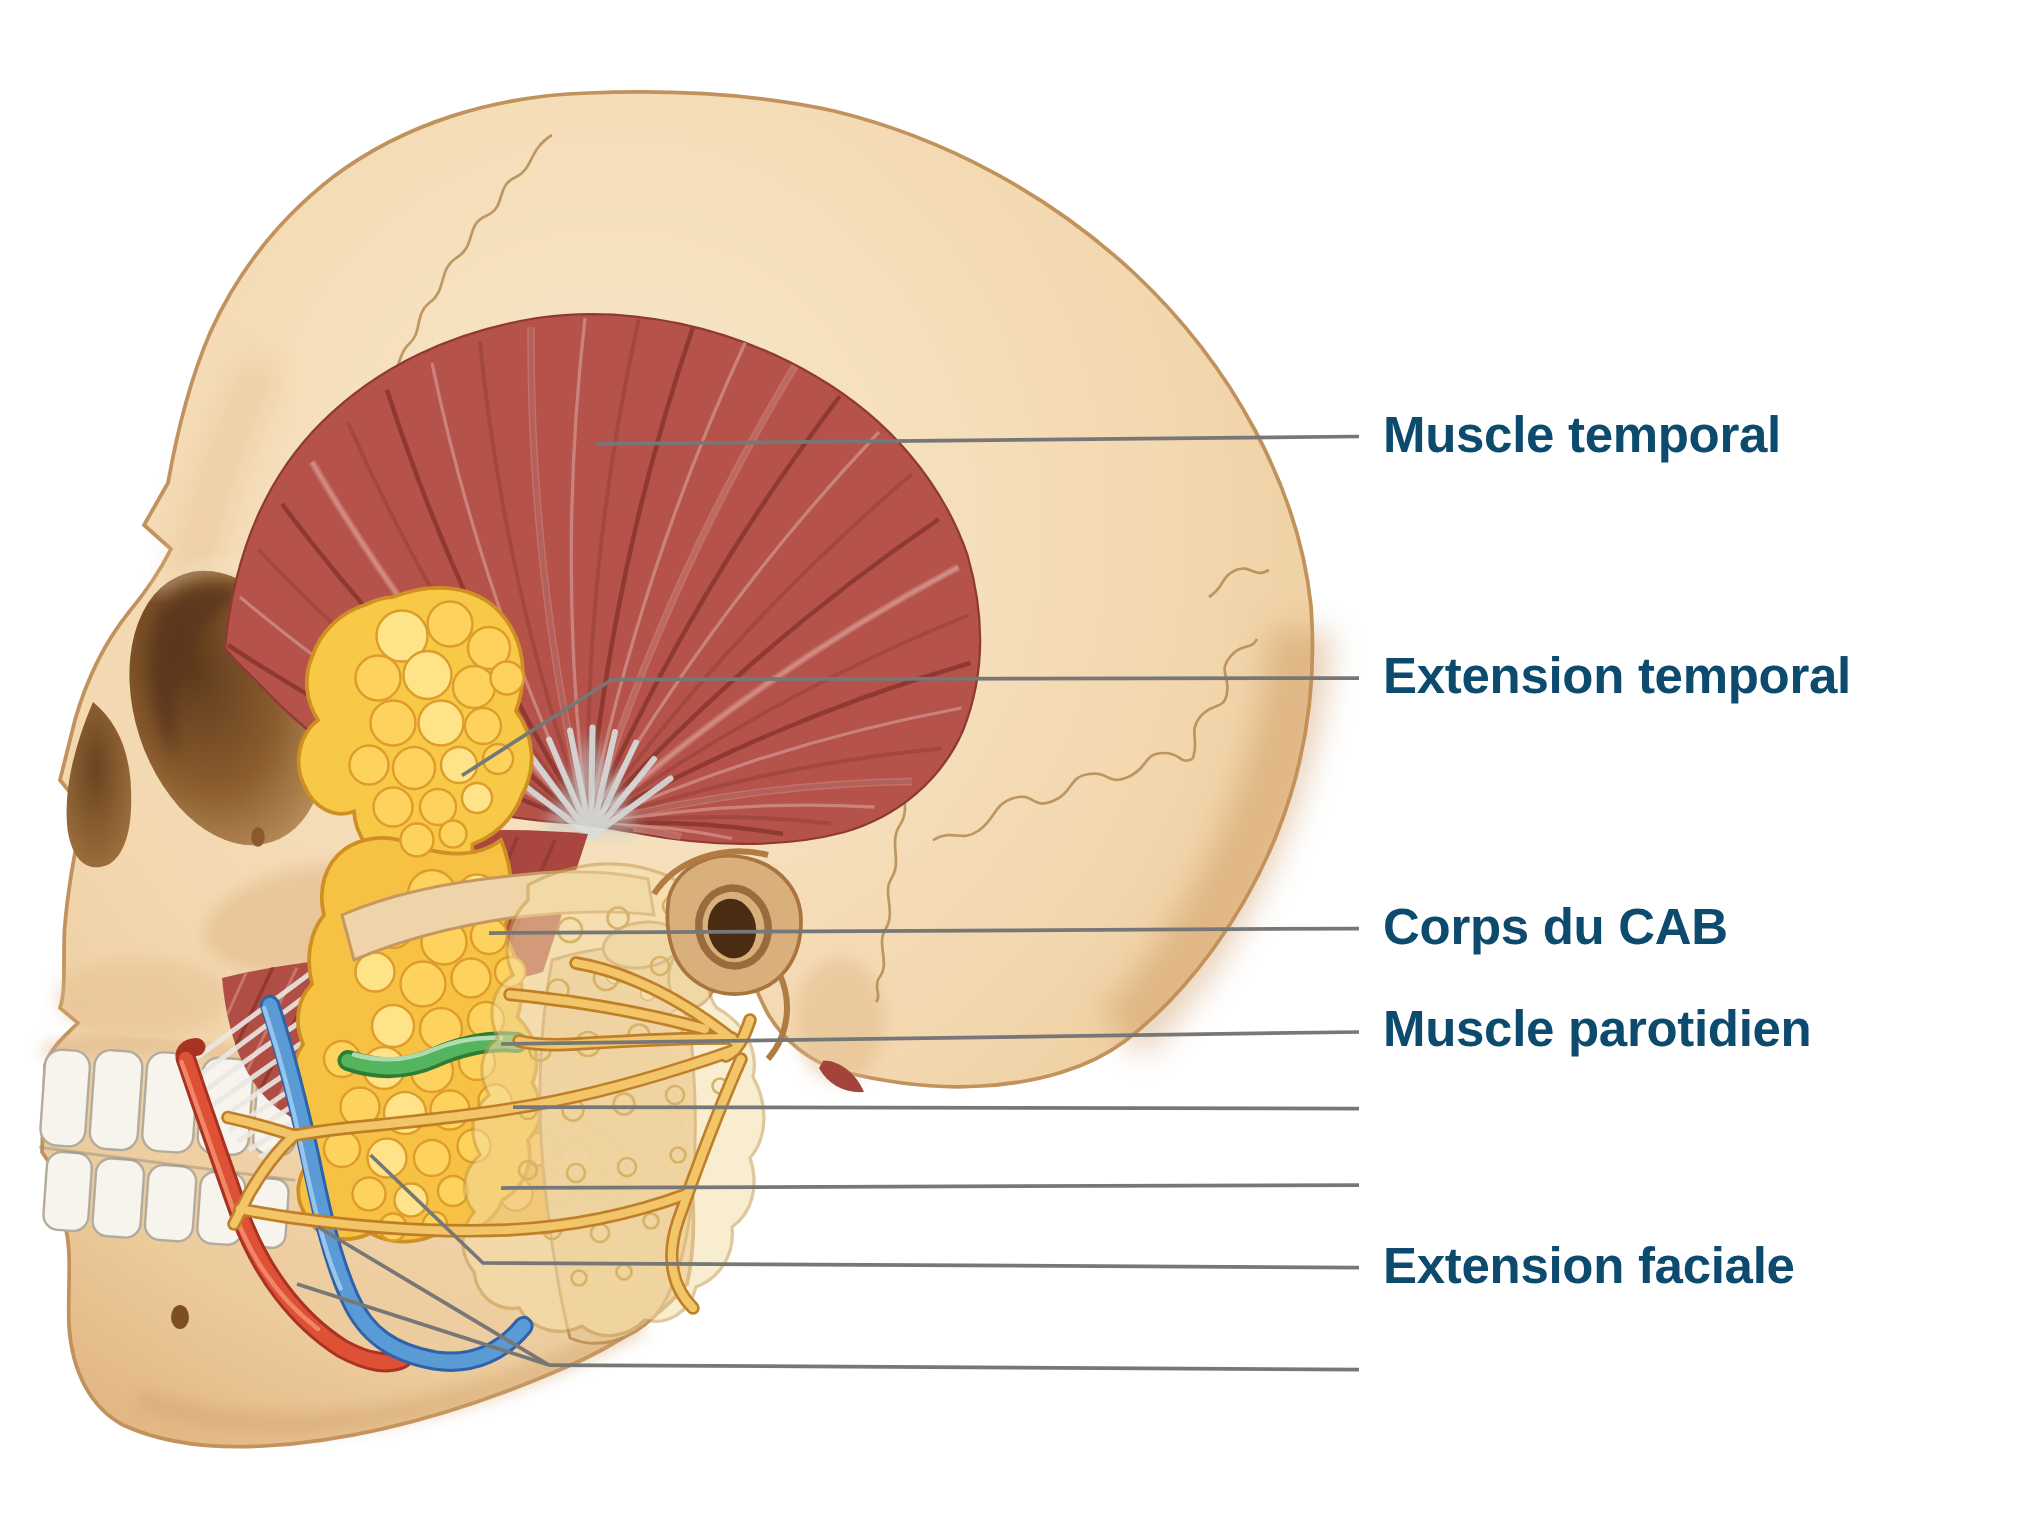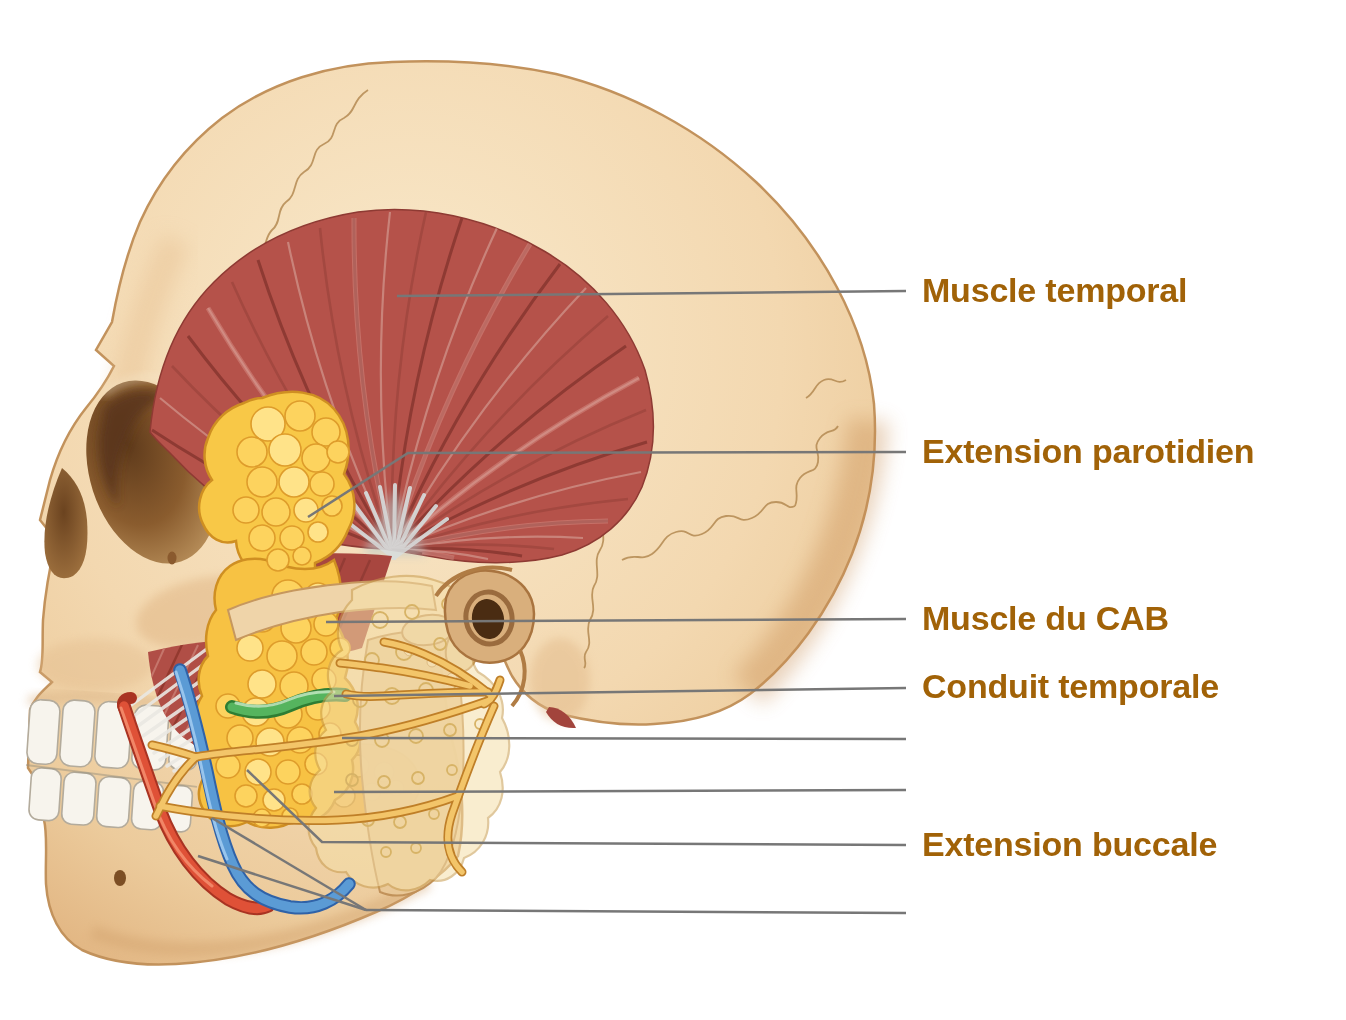--- a/index.html
+++ b/index.html
@@ -3,21 +3,21 @@
 <meta charset="utf-8">
 <style>
   html,body{margin:0;padding:0;background:#ffffff;}
   .stage{
     position:relative;width:1346px;height:1020px;background:#ffffff;overflow:hidden;
     font-family:"Liberation Sans",sans-serif;
   }
   .art{position:absolute;left:0;top:0;}
   .lbl{
     position:absolute;transform:translateY(-50%);
-    font-size:34px;font-weight:600;color:#a16207;letter-spacing:-0.2px;
+    font-size:34px;font-weight:600;color:#0c4a6e;letter-spacing:-0.2px;
     white-space:nowrap;line-height:1.1;
   }
 </style>
 </head>
 <body>
 
 <div class="stage">
 
   <svg class="art" width="1346" height="1020" viewBox="0 0 1346 1020">
     <defs>
@@ -400,17 +400,17 @@
       <path d="M 342,738 L 906,739"></path>
       <path d="M 334,792 L 906,790"></path>
       <path d="M 247,770 L 322,842 L 906,845"></path>
       <path d="M 212,818 L 366,910"></path>
       <path d="M 198,856 L 366,910"></path>
       <path d="M 366,910 L 906,913"></path>
     </g>
   </svg>
 
   <div class="lbl" style="left:922px;top:291px">Muscle temporal</div>
-  <div class="lbl" style="left:922px;top:452px">Extension parotidien</div>
-  <div class="lbl" style="left:922px;top:619px">Muscle du CAB</div>
-  <div class="lbl" style="left:922px;top:687px">Conduit temporale</div>
-  <div class="lbl" style="left:922px;top:845px">Extension buccale</div>
+  <div class="lbl" style="left:922px;top:452px">Extension temporal</div>
+  <div class="lbl" style="left:922px;top:619px">Corps du CAB</div>
+  <div class="lbl" style="left:922px;top:687px">Muscle parotidien</div>
+  <div class="lbl" style="left:922px;top:845px">Extension faciale</div>
 </div>
 
 </body></html>

